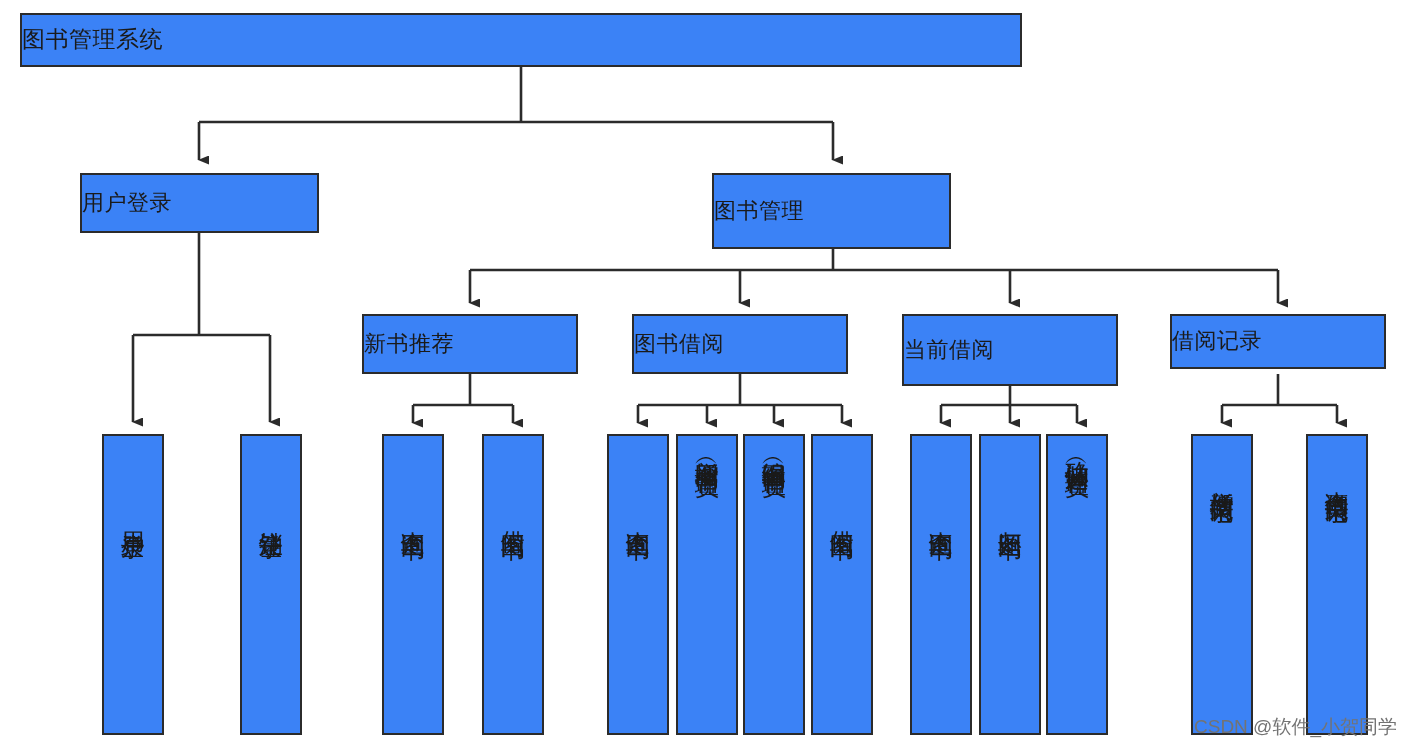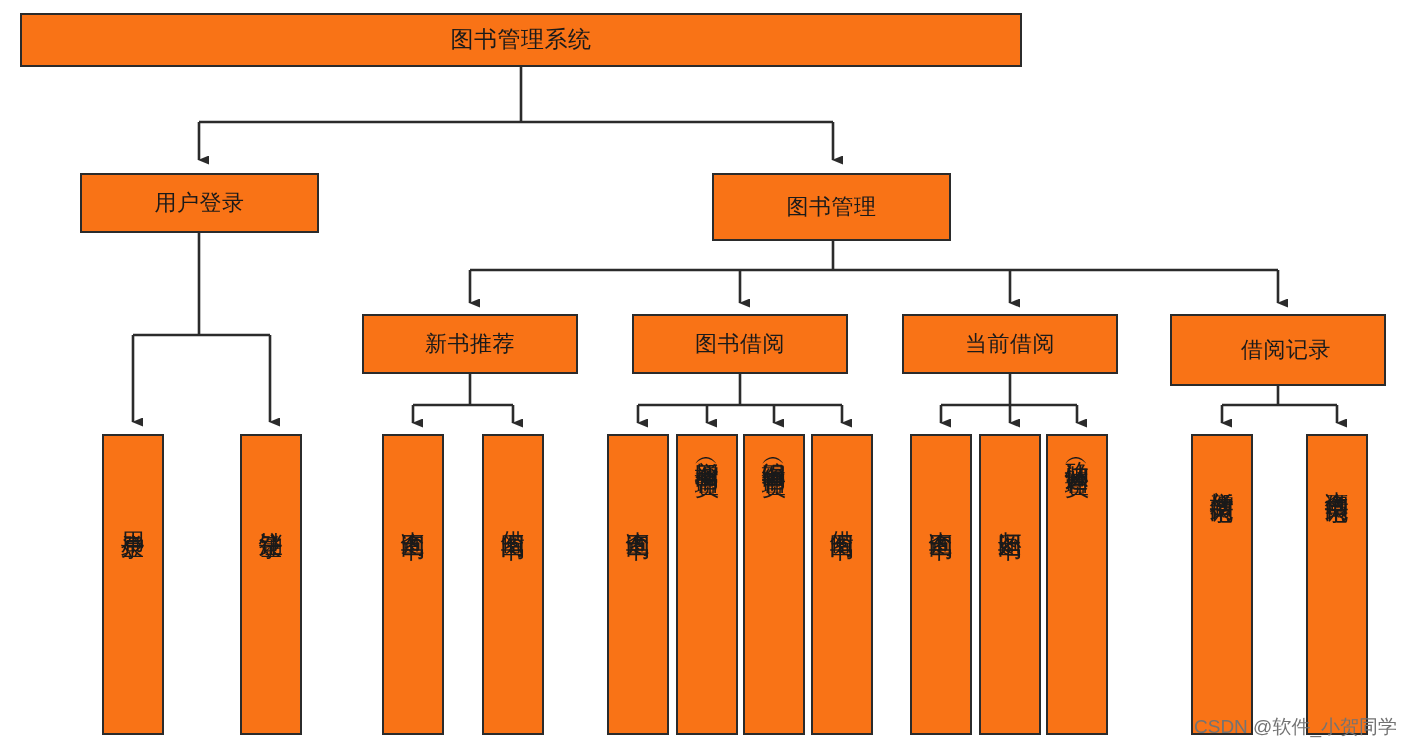--- a/index.html
+++ b/index.html
@@ -22,25 +22,25 @@
     position: absolute;
     left: 0;
     top: 0;
     width: 1405px;
     height: 747px;
     pointer-events: none;
   }
   .node {
     position: absolute;
     box-sizing: border-box;
-    background: #f97316;
+    background: #3b82f6;
     border: 2.5px solid #2b2b2b;
     display: flex;
     align-items: center;
-    justify-content: center;
+    justify-content: flex-start;
     color: #1a1a1a;
     z-index: 2;
   }
   .node .label {
     display: block;
     text-align: center;
     line-height: 1.02;
   }
   
   .node.h .label {
@@ -128,34 +128,34 @@
     </g>
   </svg>
 
   <div class="node h root" style="left:20px; top:13px; width:1002px; height:54px;">
     <span class="label">图书管理系统</span>
   </div>
 
   <div class="node h" style="left:80px; top:173px; width:239px; height:60px;">
     <span class="label">用户登录</span>
   </div>
-  <div class="node h" style="left:712px; top:173px; width:239px; height:68px;">
+  <div class="node h" style="left:712px; top:173px; width:239px; height:76px;">
     <span class="label">图书管理</span>
   </div>
 
   <div class="node h" style="left:632px; top:314px; width:216px; height:60px;">
     <span class="label">图书借阅</span>
   </div>
   <div class="node h" style="left:362px; top:314px; width:216px; height:60px;">
     <span class="label">新书推荐</span>
   </div>
-  <div class="node h" style="left:902px; top:314px; width:216px; height:60px;">
+  <div class="node h" style="left:902px; top:314px; width:216px; height:72px;">
     <span class="label">当前借阅</span>
   </div>
-  <div class="node h" style="left:1170px; top:314px; width:216px; height:72px;padding-left:16px;">
+  <div class="node h" style="left:1170px; top:314px; width:216px; height:55px;">
     <span class="label">借阅记录</span>
   </div>
 
   <div class="node v" style="left:102px; top:434px; width:62px; height:301px; padding-top:76px;">
     <span class="label">用户登录</span>
   </div>
   <div class="node v" style="left:240px; top:434px; width:62px; height:301px; padding-top:76px;">
     <span class="label">注销登录</span>
   </div>
 

